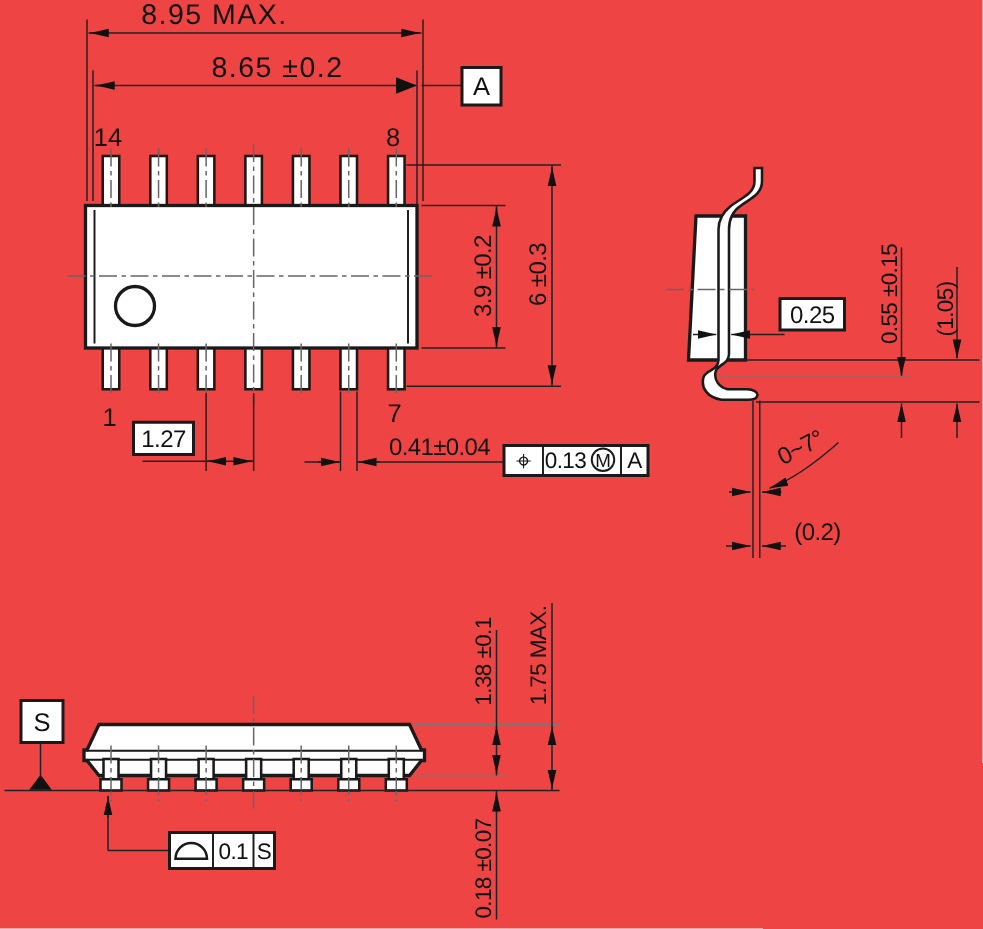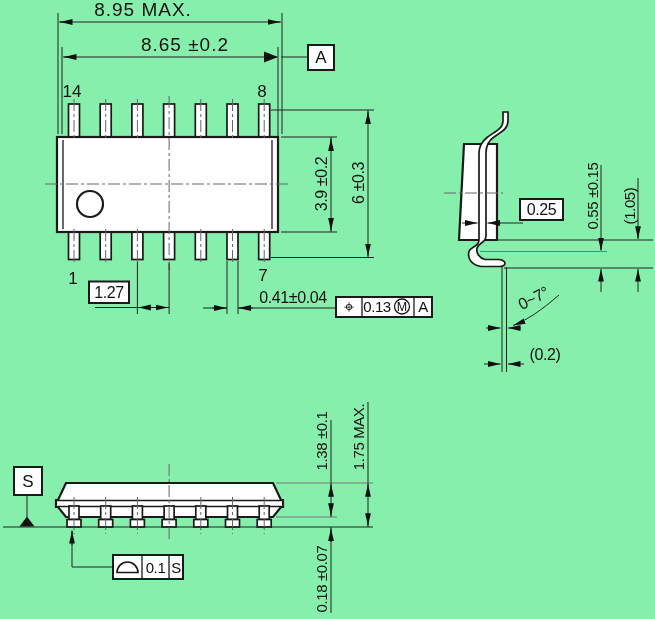--- a/index.html
+++ b/index.html
@@ -1,16 +1,16 @@
 <!DOCTYPE html>
 <html><head>
 <meta charset="utf-8">
 <style>
   html,body{margin:0;padding:0;background:#f3f3f3;}
-  .stage{width:655px;height:619px;background:#86efac;position:relative;overflow:hidden;}
+  .stage{width:655px;height:619px;background:#ef4444;position:relative;overflow:hidden;}
   svg{display:block;}
   .ol2 {stroke:#1a1a1a;stroke-width:1.7;fill:#ffffff;stroke-linejoin:miter;}
   .olw {stroke:#1a1a1a;stroke-width:2.2;fill:#ffffff;}
   .thin{stroke:#1a1a1a;stroke-width:1.3;fill:none;}
   .dim {stroke:#222222;stroke-width:1;fill:none;}
   .dimg{stroke:#777777;stroke-width:1;fill:none;}
   .cl  {stroke:#666666;stroke-width:1;fill:none;stroke-dasharray:12 3 3 3;}
   .box {stroke:#1a1a1a;stroke-width:2;fill:#ffffff;}
   text{fill:#111111;font-family:"Liberation Sans","DejaVu Sans",sans-serif;font-size:16px;letter-spacing:-0.4px;}
   .t19{font-size:19px;letter-spacing:1px;}

